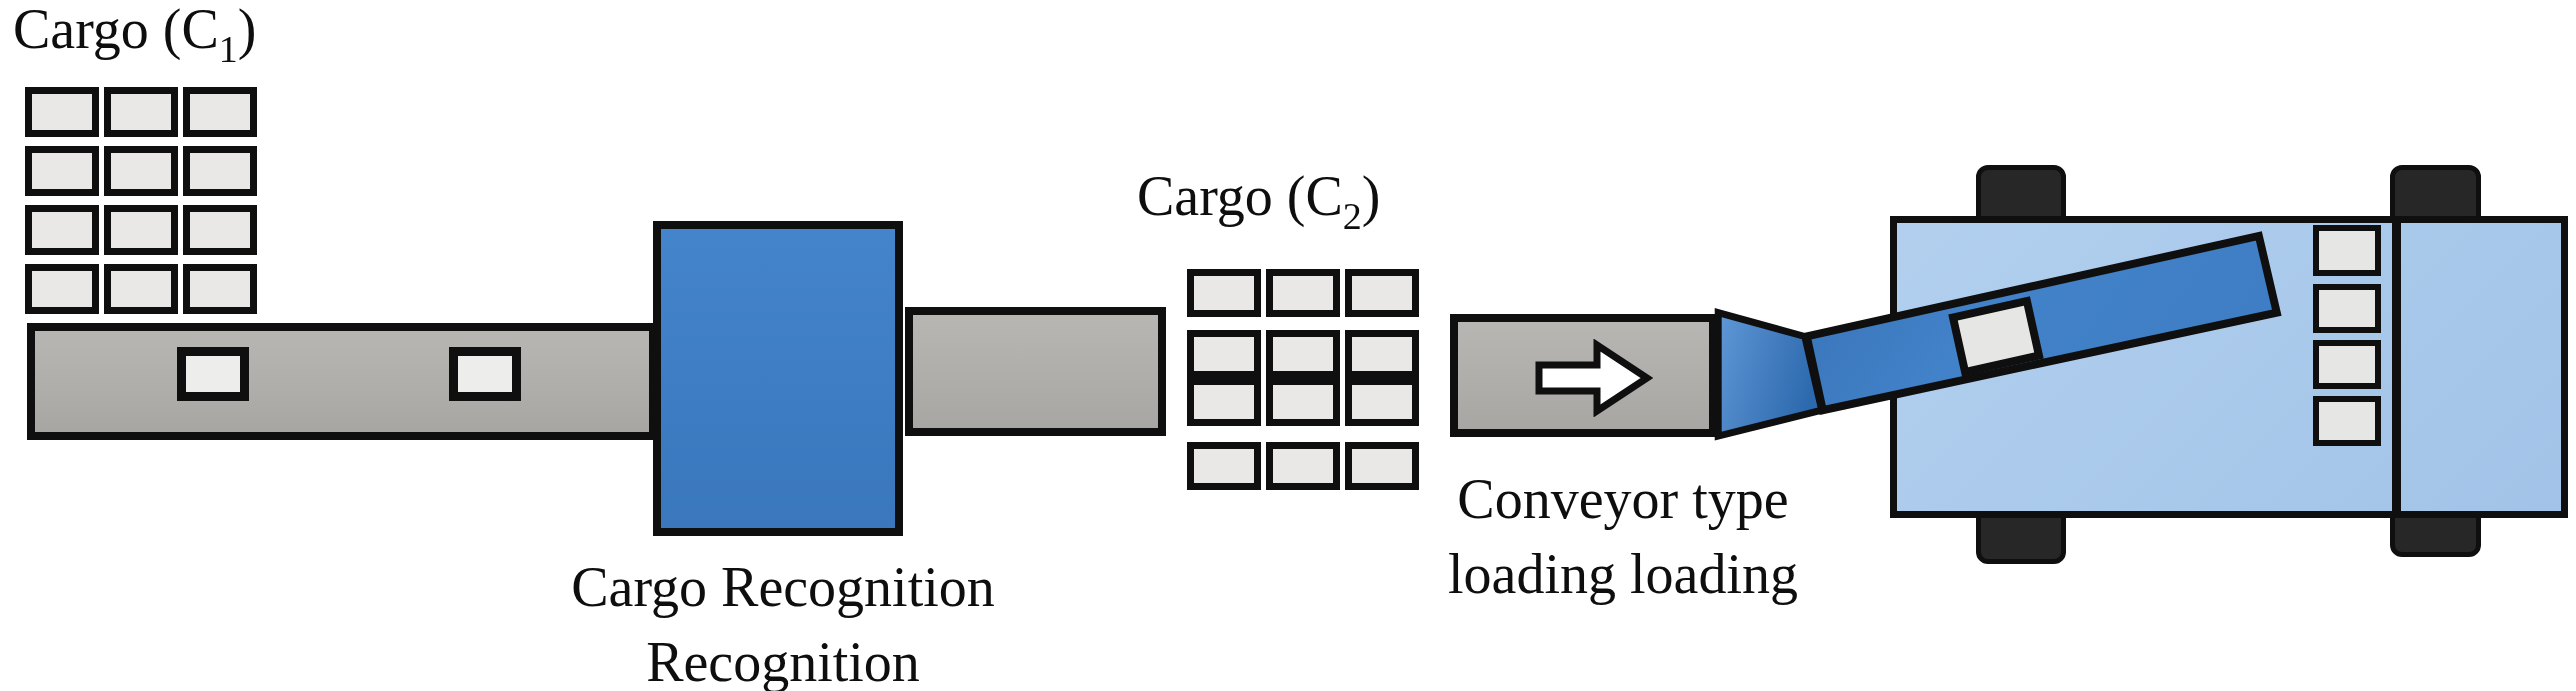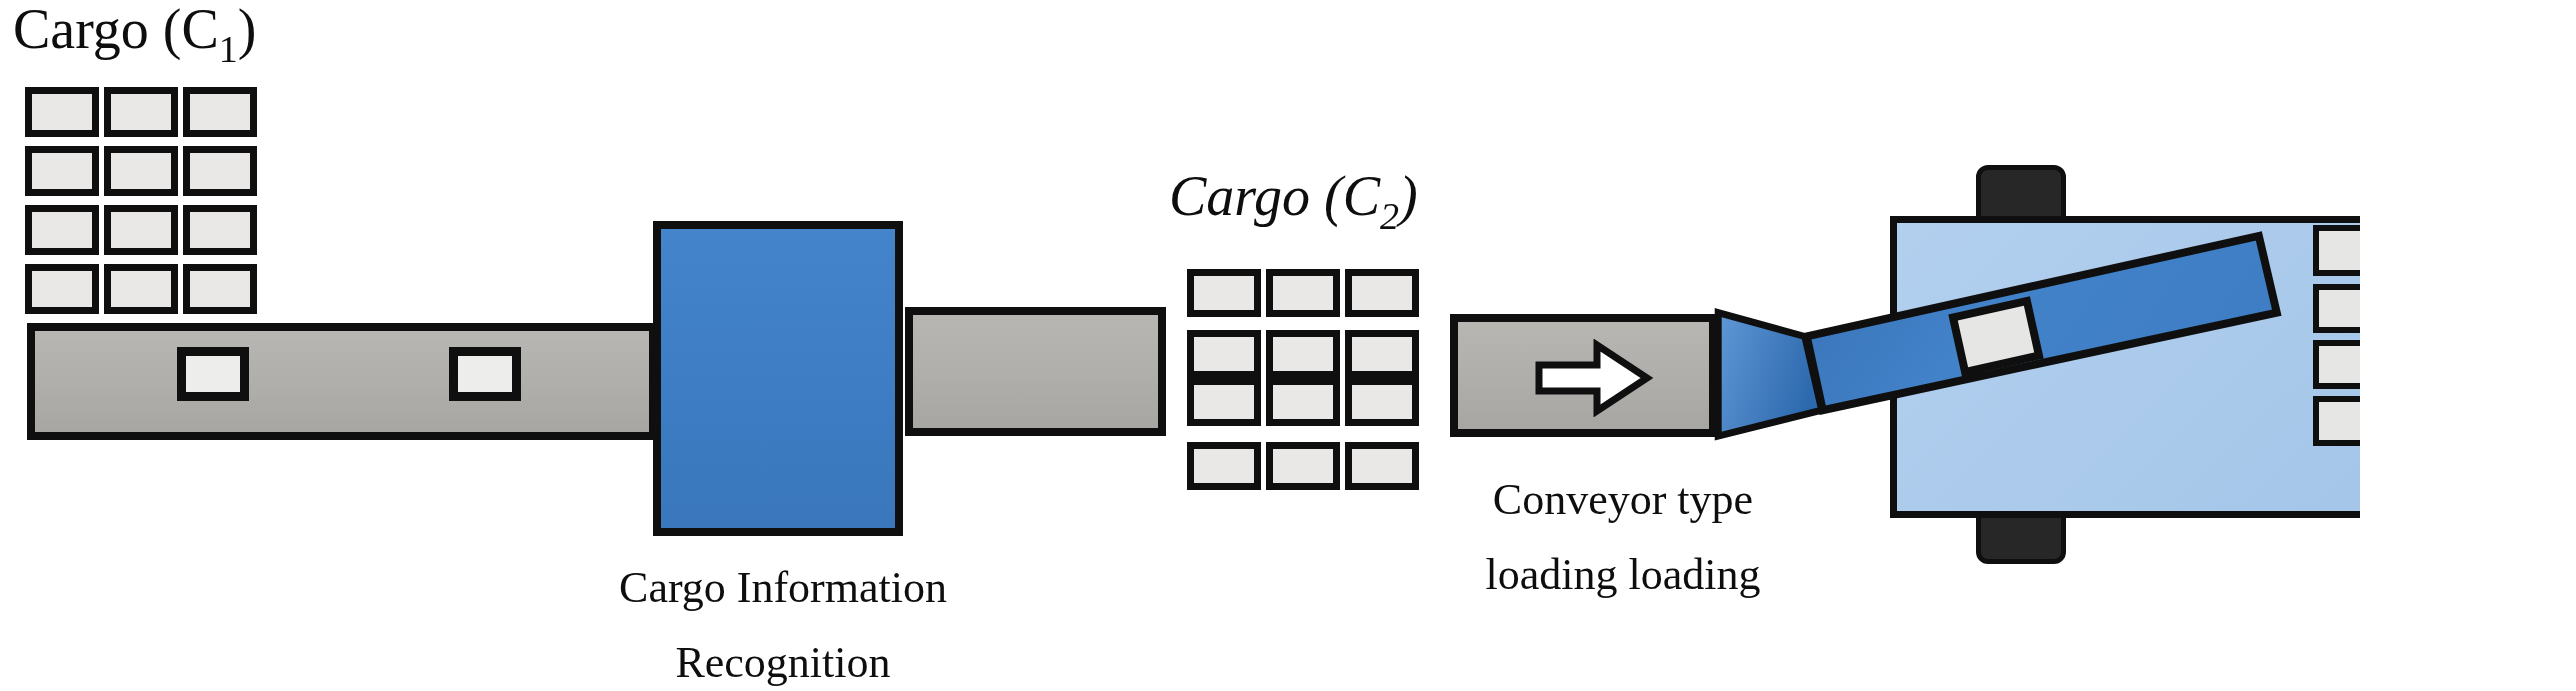--- a/index.html
+++ b/index.html
@@ -1,22 +1,22 @@
 <!DOCTYPE html>
 <html><head>
 <meta charset="utf-8">
 <style>
   html,body{margin:0;padding:0;background:#ffffff;}
   .canvas{
-    position:relative;width:2360px;height:692px;background:#ffffff;overflow:hidden;
+    position:relative;width:2576px;height:692px;background:#ffffff;overflow:hidden;
     font-family:"Liberation Serif", serif;color:#0e0e0e;
   }
   .lbl{position:absolute;font-size:56px;line-height:62px;white-space:nowrap;color:#0e0e0e;}
   .lbl sub{font-size:38px;vertical-align:-14px;line-height:0;}
-  .txtblock{position:absolute;font-size:44px;line-height:75px;text-align:center;color:#0e0e0e;}
+  .txtblock{position:absolute;font-size:56px;line-height:75px;text-align:center;color:#0e0e0e;}
 
   
   .belt{position:absolute;border:8px solid #0f0f0f;background:linear-gradient(180deg,#b8b6b3 0%,#b0aeab 55%,#a8a6a3 100%);box-sizing:border-box;}
 
   
   .cell{box-sizing:border-box;border:7px solid #0f0f0f;background:#e9e8e6;}
   .c1-grid{position:absolute;display:grid;grid-template-columns:repeat(3,74px);grid-auto-rows:50px;gap:9px 5px;}
   .c2-grid{position:absolute;display:flex;flex-direction:column;}
   .c2-row{display:flex;gap:5px;}
   .c2-row .cell{width:74px;height:48px;}
@@ -60,27 +60,27 @@
       <div class="cell"></div>
       <div class="cell"></div>
     </div>
 
   <div class="belt" style="left:27px;top:323px;width:630px;height:117px;"></div>
   <div class="beltbox" style="left:177px;top:347px;width:72px;height:54px;"></div>
   <div class="beltbox" style="left:449px;top:347px;width:72px;height:54px;"></div>
 
   <div class="bigblue" style="left:653px;top:221px;width:250px;height:315px;"></div>
   <div class="txtblock" style="left:534px;top:550px;width:498px;">
-    <div>Cargo Information</div>
+    <div>Cargo Recognition</div>
     <div>Recognition</div>
   </div>
 
   <div class="belt" style="left:905px;top:307px;width:261px;height:129px;"></div>
 
-  <div class="lbl" style="left:1169px;top:165px;font-style:italic;"><span>Cargo (C</span><sub>2</sub><span>)</span></div>
+  <div class="lbl" style="left:1137px;top:165px;"><span>Cargo (C</span><sub>2</sub><span>)</span></div>
 
   <div class="c2-grid" style="left:1187px;top:269px;">
     <div class="c2-row r1">
         <div class="cell"></div>
         <div class="cell"></div>
         <div class="cell"></div>
       </div>
     <div class="c2-row r2">
         <div class="cell"></div>
         <div class="cell"></div>

